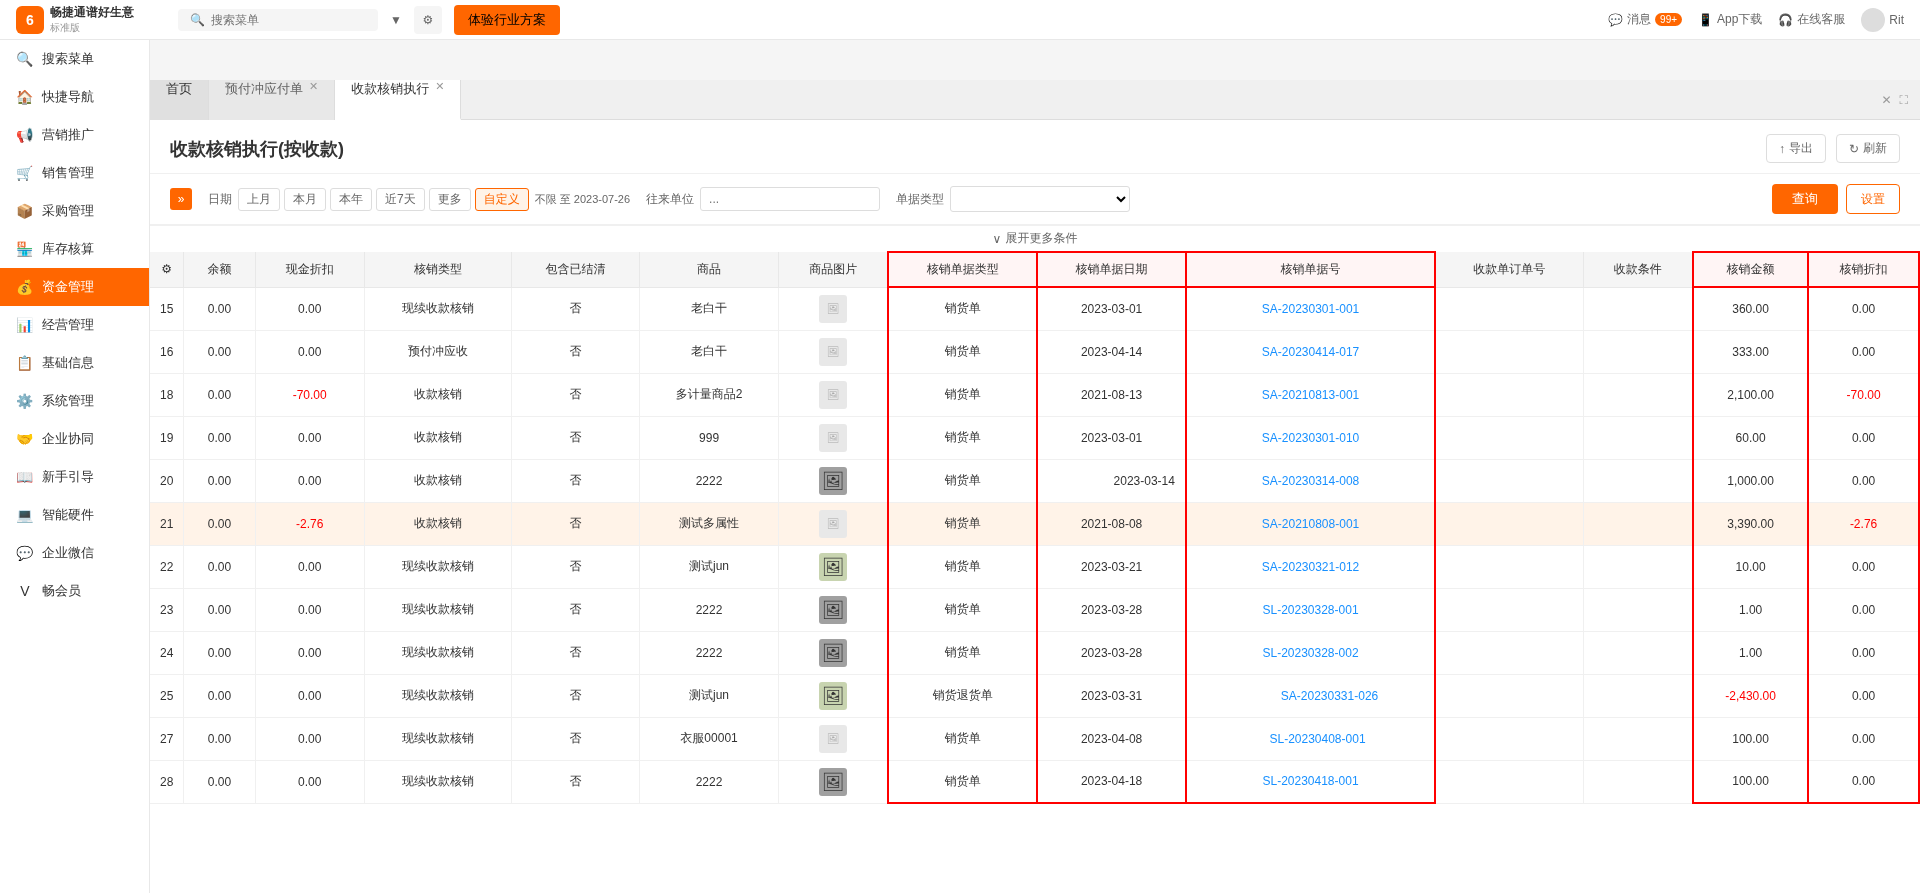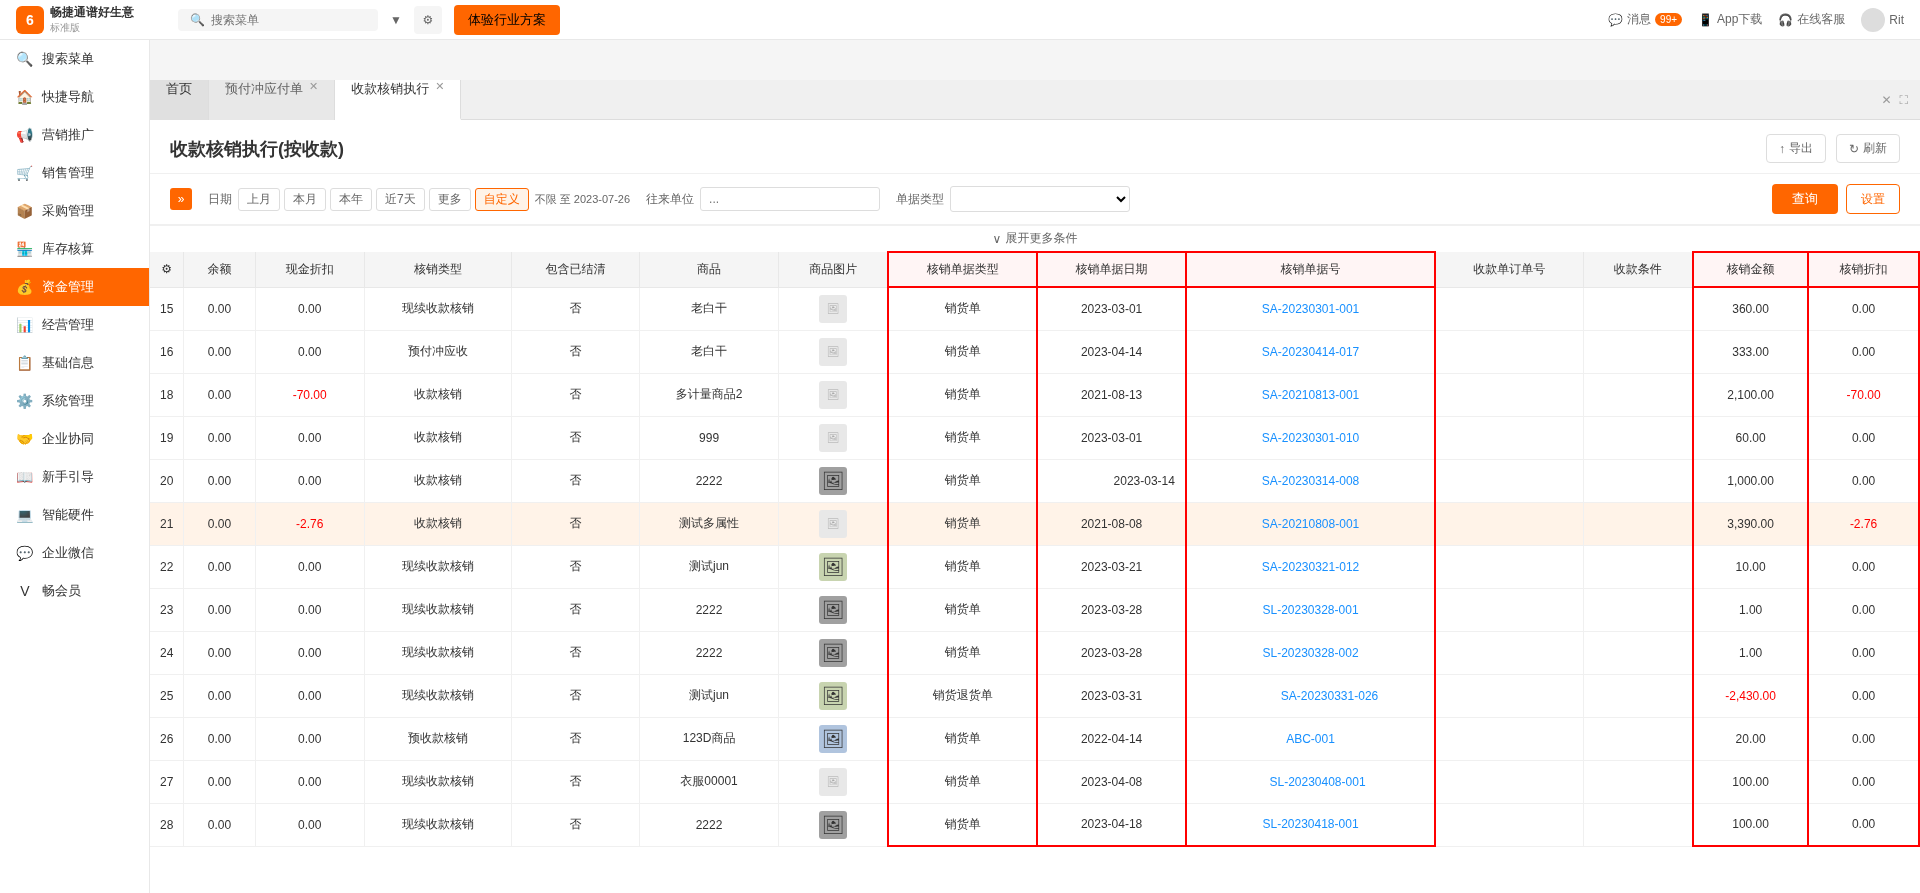--- a/index.html
+++ b/index.html
@@ -427,36 +427,20 @@
               <td><div class="img-product" style="background: rgb(200, 212, 176); font-size: 18px;">🖼</div></td>
               <td style="border-left: 2px solid rgb(255, 0, 0); border-right: 2px solid rgb(255, 0, 0);">销货退货单</td>
               <td style="border-left: 2px solid rgb(255, 0, 0); border-right: 2px solid rgb(255, 0, 0);">2023-03-31</td>
               <td style="border-left: 2px solid rgb(255, 0, 0); border-right: 2px solid rgb(255, 0, 0); padding-left: 48px;"><a class="link-text">SA-20230331-026</a></td>
               <td></td>
               <td></td>
               <td class="red-negative" style="border-left: 2px solid rgb(255, 0, 0); border-right: 2px solid rgb(255, 0, 0);">-2,430.00</td>
               <td style="border-left: 2px solid rgb(255, 0, 0); border-right: 2px solid rgb(255, 0, 0);">0.00</td>
             </tr>
             <tr>
-              <td>26</td>
-              <td>0.00</td>
-              <td>0.00</td>
-              <td>预收款核销</td>
-              <td>否</td>
-              <td>123D商品</td>
-              <td><div class="img-product" style="background: rgb(176, 196, 222); font-size: 18px;">🖼</div></td>
-              <td style="border-left: 2px solid rgb(255, 0, 0); border-right: 2px solid rgb(255, 0, 0);">销货单</td>
-              <td style="border-left: 2px solid rgb(255, 0, 0); border-right: 2px solid rgb(255, 0, 0);">2022-04-14</td>
-              <td style="border-left: 2px solid rgb(255, 0, 0); border-right: 2px solid rgb(255, 0, 0);"><a class="link-text">ABC-001</a></td>
-              <td></td>
-              <td></td>
-              <td style="border-left: 2px solid rgb(255, 0, 0); border-right: 2px solid rgb(255, 0, 0);">20.00</td>
-              <td style="border-left: 2px solid rgb(255, 0, 0); border-right: 2px solid rgb(255, 0, 0);">0.00</td>
-            </tr>
-            <tr>
               <td>27</td>
               <td>0.00</td>
               <td>0.00</td>
               <td>现续收款核销</td>
               <td>否</td>
               <td>衣服00001</td>
               <td><div class="img-placeholder">🖼</div></td>
               <td style="border-left: 2px solid rgb(255, 0, 0); border-right: 2px solid rgb(255, 0, 0);">销货单</td>
               <td style="border-left: 2px solid rgb(255, 0, 0); border-right: 2px solid rgb(255, 0, 0);">2023-04-08</td>
               <td style="border-left: 2px solid rgb(255, 0, 0); border-right: 2px solid rgb(255, 0, 0); padding-left: 24px;"><a class="link-text">SL-20230408-001</a></td>

